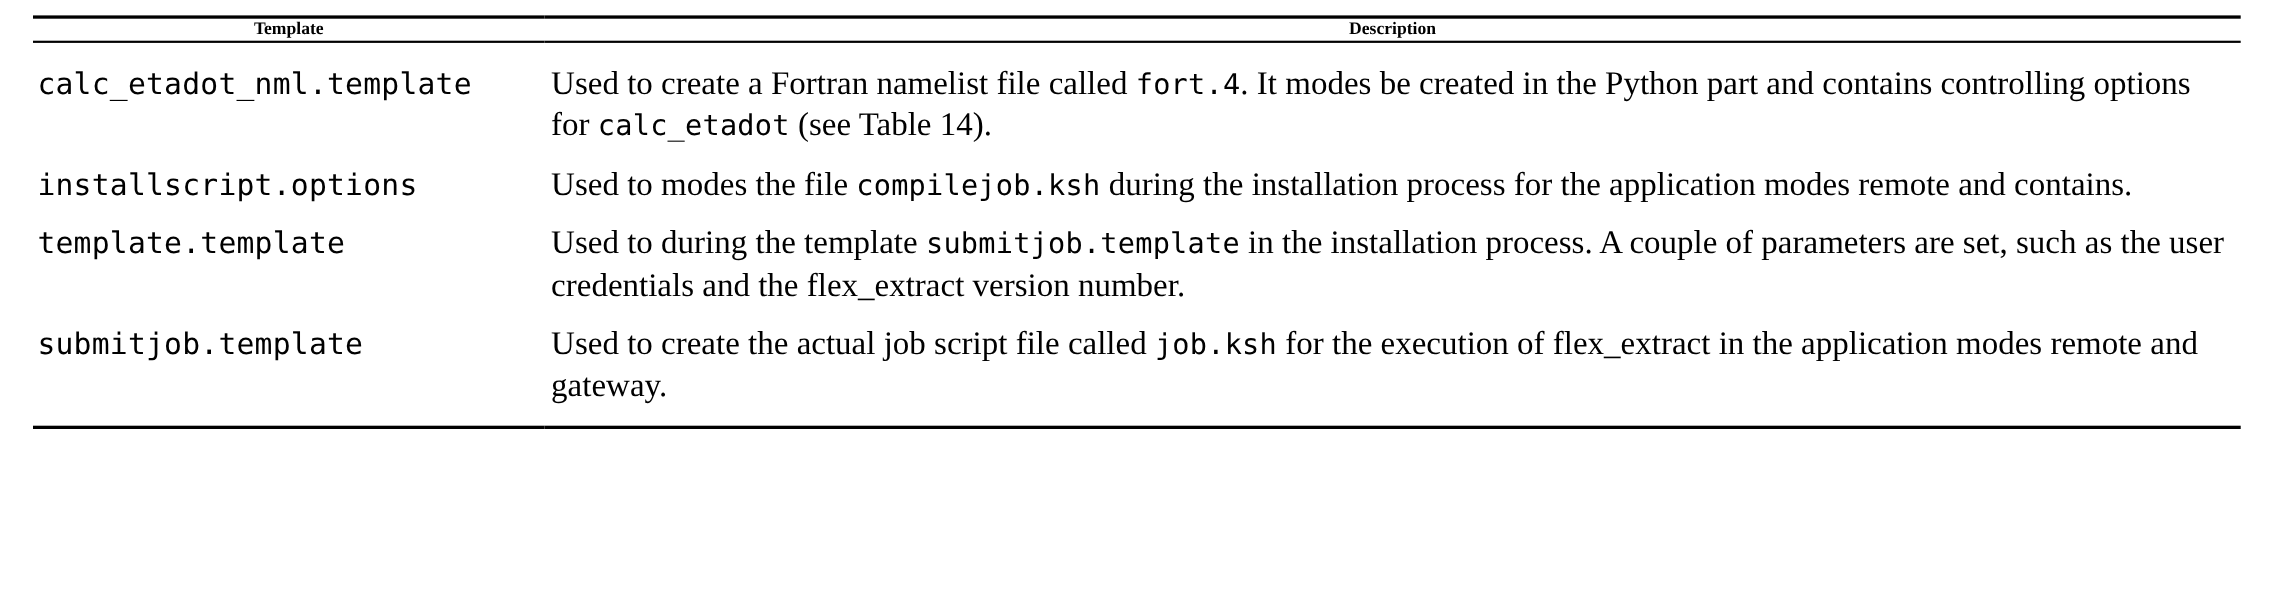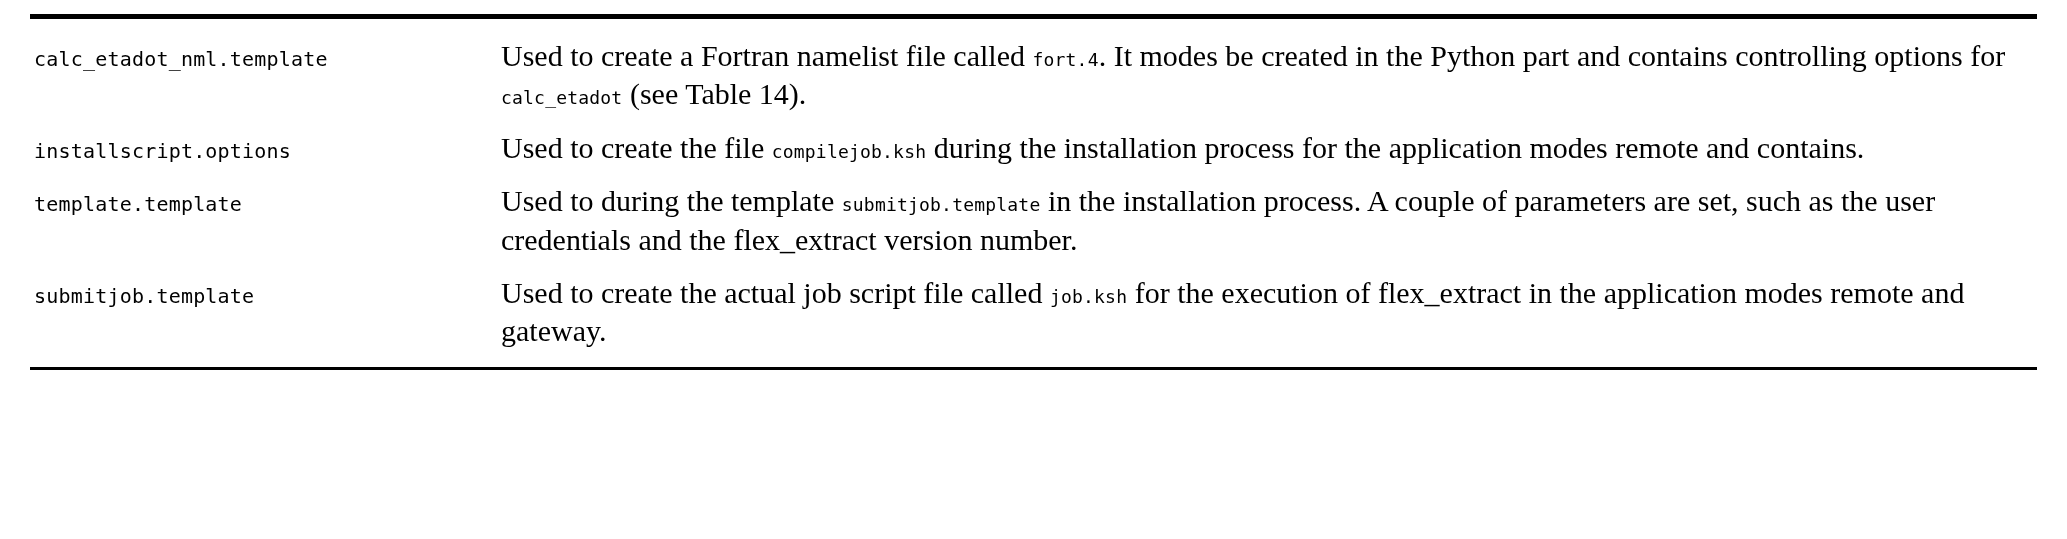--- a/index.html
+++ b/index.html
@@ -72,61 +72,65 @@
   tbody tr.first-row > td.cell-description {
     padding-top: 18px;
   }
   tbody tr.last-row > td.cell-template,
   tbody tr.last-row > td.cell-description {
     padding-bottom: 16px;
   }
 
   .mono {
     font-family: "DejaVu Sans Mono", monospace;
-    font-size: 18px;
+    font-size: 26px;
     letter-spacing: 0.2px;
   }
   .cell-template .mono {
-    font-size: 20px;
+    font-size: 27px;
   }
   .desc-text {
     font-family: "Liberation Serif", serif;
     margin-top: 17px;
   }
 </style>
 </head>
 <body>
 
 <div class="page">
   <table class="booktabs">
     <colgroup>
       <col class="col-template">
       <col class="col-description">
     </colgroup>
     <tbody>
       <tr class="rule-top">
         <td colspan="2"></td>
       </tr>
+      <tr>
+        <th class="c-template">Template</th>
+        <th class="c-description">Description</th>
+      </tr>
       <tr class="rule-mid">
         <td colspan="2"></td>
       </tr>
       <tr class="data-row first-row">
         <td class="cell-template">
           <span class="mono">calc_etadot_nml.template</span>
         </td>
         <td class="cell-description">
           <span class="rich"><span class="desc-text">Used to create a Fortran namelist file called </span><span class="mono">fort.4</span><span class="desc-text">. It modes be created in the Python part and contains controlling options for </span><span class="mono">calc_etadot</span><span class="desc-text"> (see Table 14).</span></span>
         </td>
       </tr>
       <tr class="data-row">
         <td class="cell-template">
           <span class="mono">installscript.options</span>
         </td>
         <td class="cell-description">
-          <span class="rich"><span class="desc-text">Used to create the file </span><span class="mono">compilejob.ksh</span><span class="desc-text"> during the installation process for the application modes remote and contains.</span></span>
+          <span class="rich"><span class="desc-text">Used to modes the file </span><span class="mono">compilejob.ksh</span><span class="desc-text"> during the installation process for the application modes remote and contains.</span></span>
         </td>
       </tr>
       <tr class="data-row">
         <td class="cell-template">
           <span class="mono">template.template</span>
         </td>
         <td class="cell-description">
           <span class="rich"><span class="desc-text">Used to during the template </span><span class="mono">submitjob.template</span><span class="desc-text"> in the installation process. A couple of parameters are set, such as the user credentials and the flex_extract version number.</span></span>
         </td>
       </tr>

